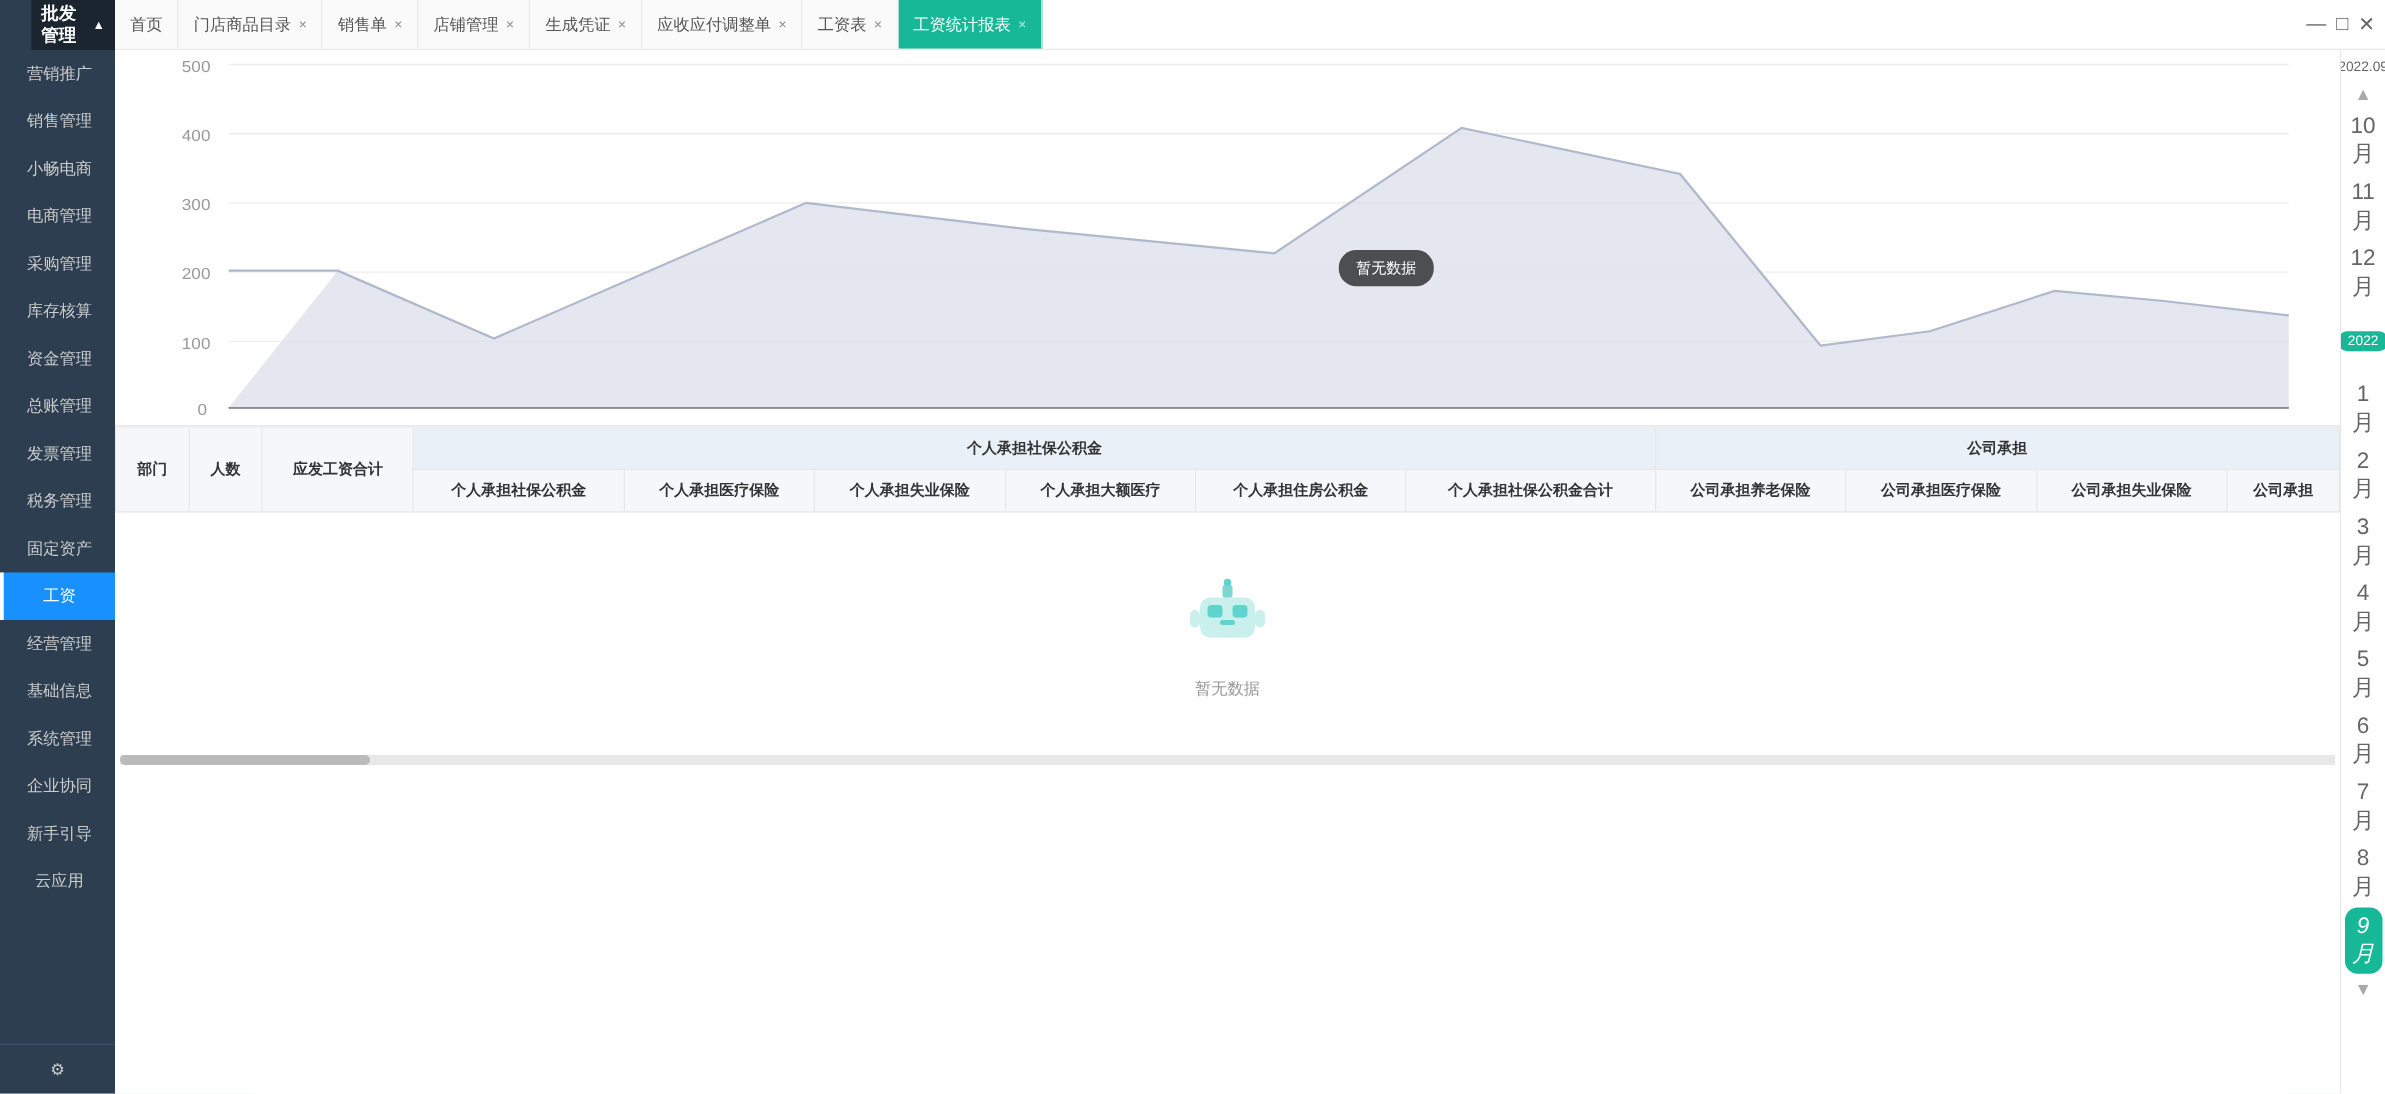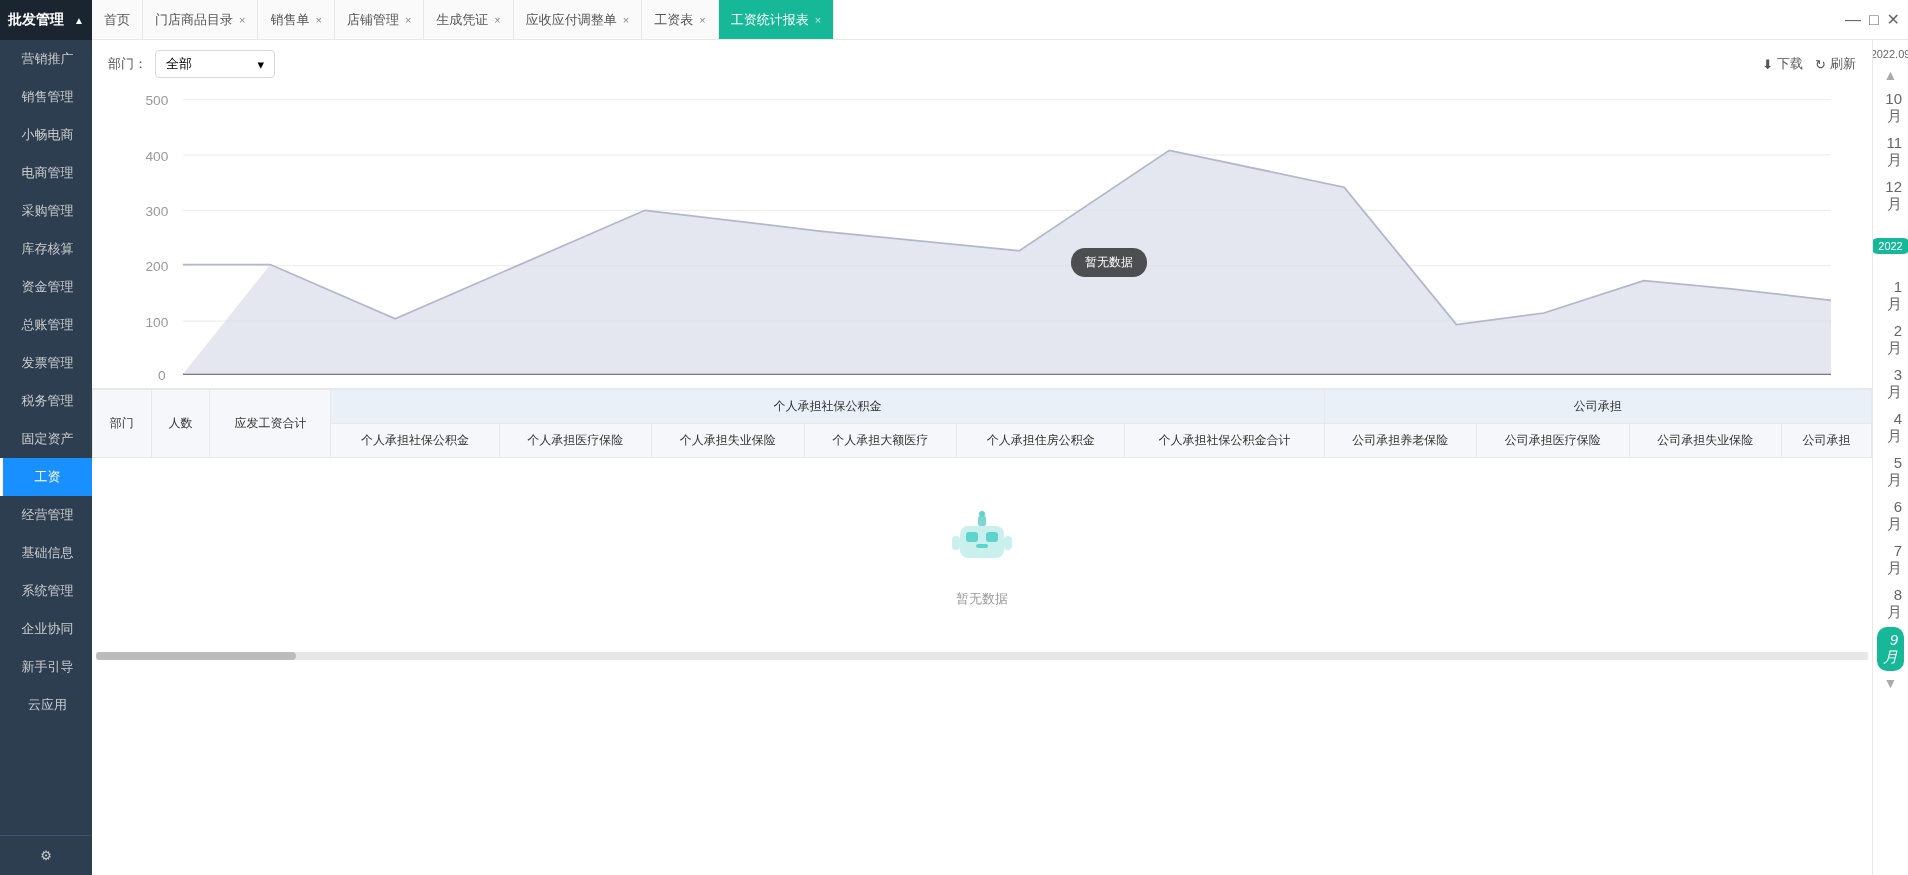--- a/index.html
+++ b/index.html
@@ -17,20 +17,21 @@
     .sidebar-header {
       background: #1a252f;
       color: #fff;
       padding: 10px 8px;
       font-size: 14px;
       font-weight: bold;
       display: flex;
       align-items: center;
       justify-content: space-between;
       height: 40px;
+      margin-left: 25px;
     }
     .sidebar-item {
       color: #ccc;
       padding: 10px 8px;
       cursor: pointer;
       text-align: center;
       font-size: 13px;
       border-left: 3px solid transparent;
     }
     .sidebar-item.active { background: #1890ff; color: #fff; border-left: 3px solid #fff; }
@@ -179,21 +180,21 @@
       border-collapse: collapse;
       font-size: 12px;
     }
     .data-table th {
       background: #f5f7fa;
       border: 1px solid #e8e8e8;
       padding: 8px 10px;
       text-align: center;
       white-space: nowrap;
       color: #333;
-      font-weight: normal;
+      font-weight: bold;
     }
     .data-table th.group-header {
       background: #eaf0f8;
     }
     .data-table td {
       border: 1px solid #e8e8e8;
       padding: 8px 10px;
       text-align: center;
       white-space: nowrap;
       color: #555;
@@ -234,26 +235,26 @@
       border-left: 1px solid #e8e8e8;
       display: flex;
       flex-direction: column;
       align-items: center;
       font-size: 12px;
       padding: 4px 0;
       overflow-y: auto;
       flex-shrink: 0;
     }
     .timeline-month {
-      font-size: 15px;
+      font-size: 18px;
       color: #666;
       padding: 4px 6px;
       cursor: pointer;
       width: 100%;
-      text-align: right;
+      text-align: center;
     }
     .timeline-month.active-month {
       background: #17b897;
       color: #fff;
       border-radius: 10px;
       margin: 1px 4px;
       width: calc(100% - 8px);
       font-style: italic;
     }
     .timeline-year-badge {
@@ -346,39 +347,20 @@
       <span style="cursor:pointer; color:#666; font-size:16px;">□</span>
       <span style="cursor:pointer; color:#666; font-size:16px;">✕</span>
     </div>
   </div>
 
   <div class="content">
 
     <div class="page-content">
 
 
-      <div class="toolbar">
-        <div class="toolbar-left">
-          <span class="toolbar-label">部门：</span>
-          <div class="dept-select">
-            <span>全部</span>
-            <span>▾</span>
-          </div>
-        </div>
-        <div class="toolbar-right">
-          <div class="action-btn">
-            <span>⬇</span>
-            <span>下载</span>
-          </div>
-          <div class="action-btn">
-            <span>↻</span>
-            <span>刷新</span>
-          </div>
-        </div>
-      </div>
 
       <div class="chart-area">
         <svg class="chart-svg" viewBox="0 0 1400 260" preserveAspectRatio="none">
 
           <text x="30" y="15" font-size="11" fill="#999">500</text>
           <text x="30" y="63" font-size="11" fill="#999">400</text>
           <text x="30" y="111" font-size="11" fill="#999">300</text>
           <text x="30" y="159" font-size="11" fill="#999">200</text>
           <text x="30" y="207" font-size="11" fill="#999">100</text>
           <text x="40" y="253" font-size="11" fill="#999">0</text>

